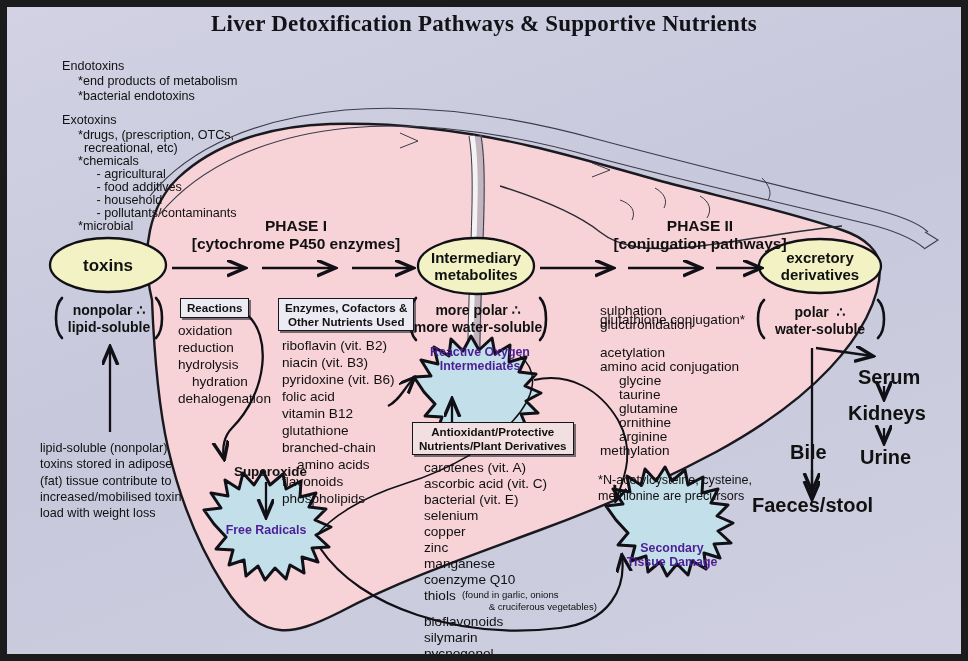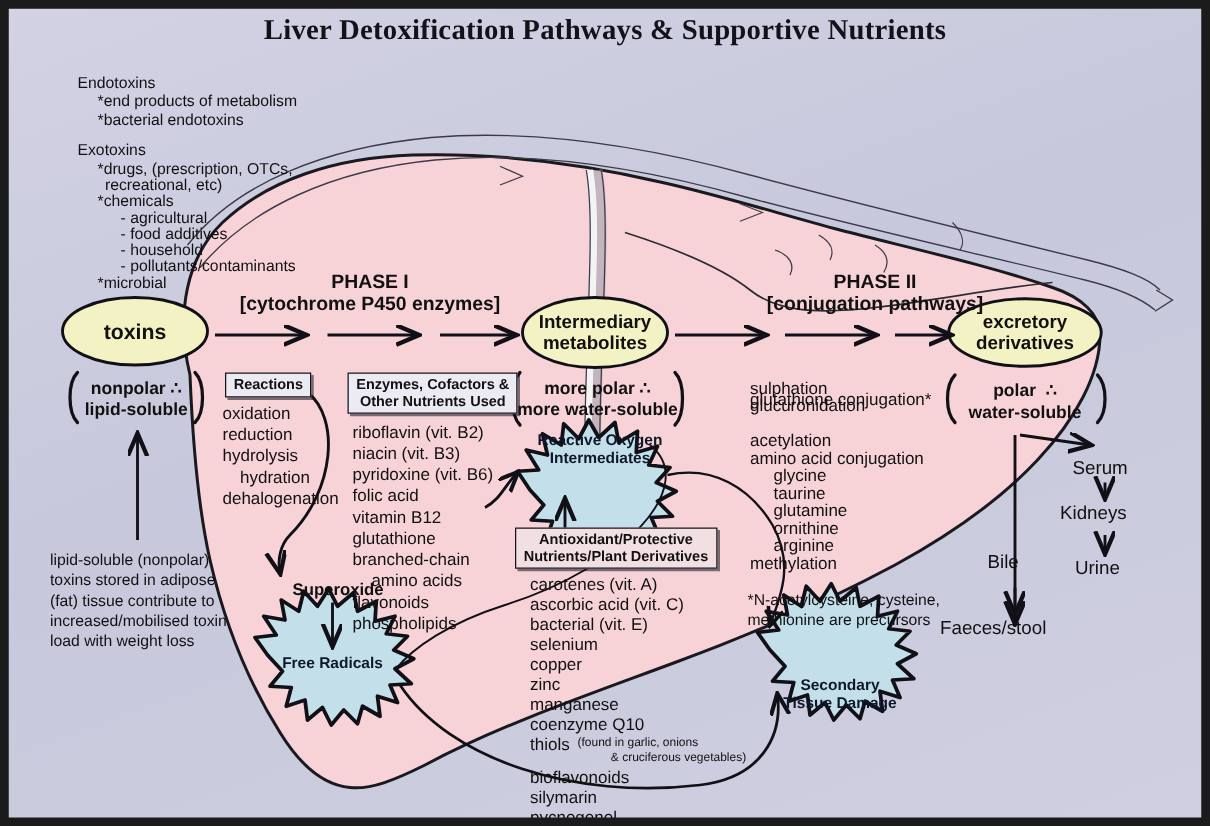--- a/index.html
+++ b/index.html
@@ -35,24 +35,24 @@
   .body13{font-size:13.6px;line-height:1.27;}
   .body12{font-size:12.6px;line-height:1.3;}
   .boxhdr{
     font-weight:700;font-size:11.6px;text-align:center;line-height:1.18;
     background:#f2dfe2;border:1.6px solid #15151c;
     padding:2px 6px;box-shadow:2px 2px 0 rgba(20,20,25,.55);
   }
   .boxhdr.plain{background:#eceaf2;}
   .sb-lbl{
     position:absolute;z-index:30;text-align:center;font-weight:700;
-    font-size:12.4px;line-height:1.16;color:#0f172a;white-space:pre;
+    font-size:12.4px;line-height:1.16;color:#4c1d95;white-space:pre;
   }
   .bold13{font-weight:700;font-size:13.4px;}
-  .out-lbl{font-weight:400;font-size:15px;}
+  .out-lbl{font-weight:700;font-size:20px;}
   .tiny{font-size:9.6px;}
   .note{font-size:12.6px;line-height:1.3;}
 </style>
 </head>
 <body>
 
 <div id="page">
   <div id="paper"></div>
 
   <svg class="layer" id="art" viewBox="0 0 968 661">

